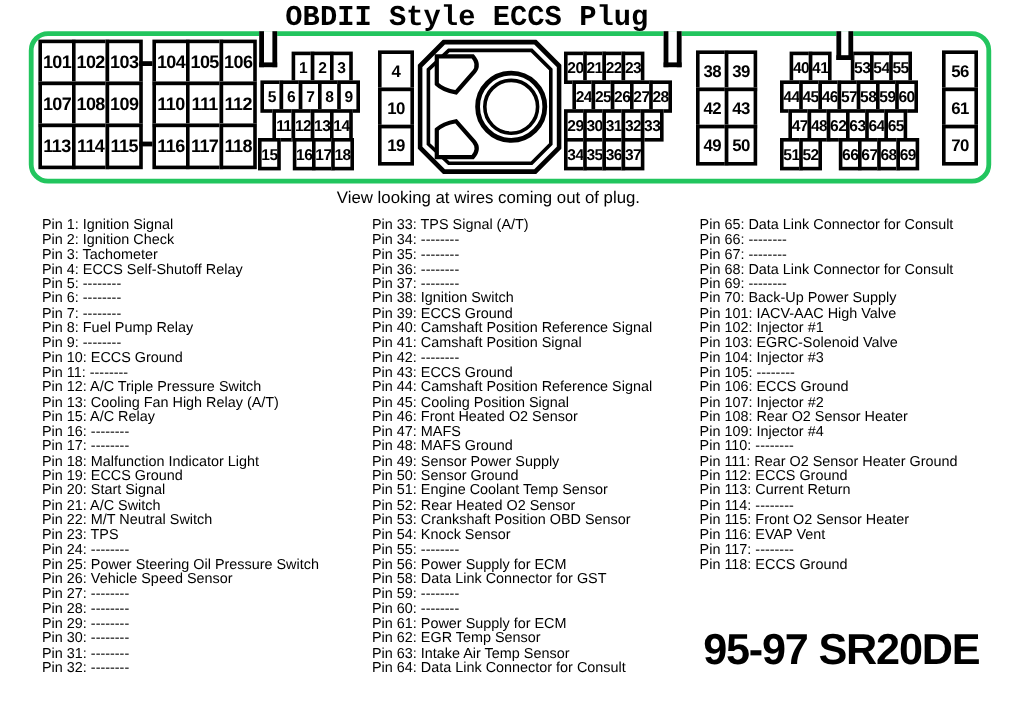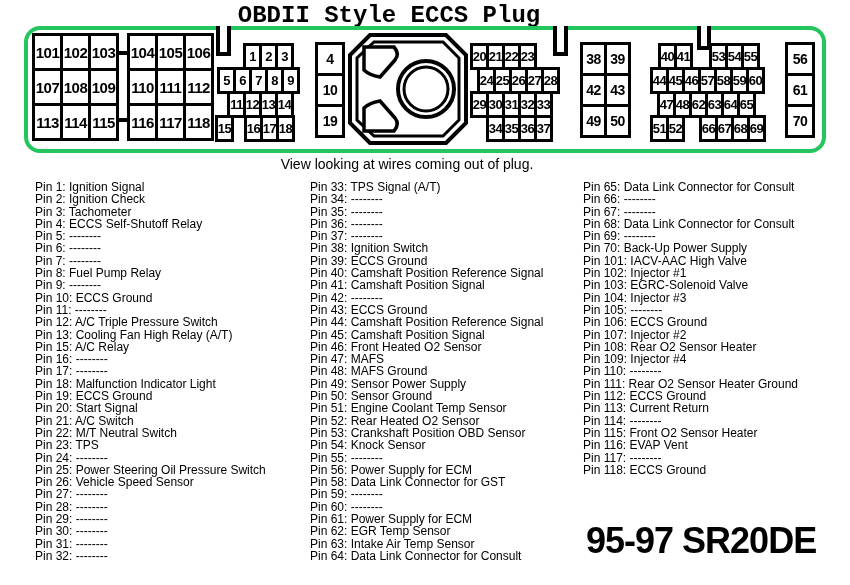--- a/index.html
+++ b/index.html
@@ -30,21 +30,21 @@
   .g-e { left:442px; top:13px; }
   .g-g { left:622px; top:13px; }
   .g-c .ccell, .g-e .ccell, .g-g .ccell { width:19px; height:27px; font-size:13px; }
 
   .g-c .r0 { margin-left:28px; }
   .g-c .r1 { margin-left:2px; }
   .g-c .r2 { margin-left:12px; }
   .g-c .r3 .ccell:nth-child(2) { margin-left:10px; }
 
   .g-e .r1 { margin-left:7px; }
-  .g-e .r3 { margin-left:16px; }
+  .g-e .r3 { margin-left:0; }
 
   .g-g .r0 { margin-left:8px; }
   .g-g .r0 .ccell:nth-child(3) { margin-left:16px; }
   .g-g .r2 { margin-left:7px; }
   .g-g .r3 .ccell:nth-child(3) { margin-left:14px; }
 
   .g-d { left:287px; top:12px; }
   .g-h { left:757px; top:12px; }
   .g-d .ccell, .g-h .ccell { width:30px; height:34px; font-size:14px; }
 
@@ -301,21 +301,21 @@
       <div class="pin-line">Pin 35: --------</div>
       <div class="pin-line">Pin 36: --------</div>
       <div class="pin-line">Pin 37: --------</div>
       <div class="pin-line">Pin 38: Ignition Switch</div>
       <div class="pin-line">Pin 39: ECCS Ground</div>
       <div class="pin-line">Pin 40: Camshaft Position Reference Signal</div>
       <div class="pin-line">Pin 41: Camshaft Position Signal</div>
       <div class="pin-line">Pin 42: --------</div>
       <div class="pin-line">Pin 43: ECCS Ground</div>
       <div class="pin-line">Pin 44: Camshaft Position Reference Signal</div>
-      <div class="pin-line">Pin 45: Camshaft Position Signal</div>
+      <div class="pin-line">Pin 45: Cooling Position Signal</div>
       <div class="pin-line">Pin 46: Front Heated O2 Sensor</div>
       <div class="pin-line">Pin 47: MAFS</div>
       <div class="pin-line">Pin 48: MAFS Ground</div>
       <div class="pin-line">Pin 49: Sensor Power Supply</div>
       <div class="pin-line">Pin 50: Sensor Ground</div>
       <div class="pin-line">Pin 51: Engine Coolant Temp Sensor</div>
       <div class="pin-line">Pin 52: Rear Heated O2 Sensor</div>
       <div class="pin-line">Pin 53: Crankshaft Position OBD Sensor</div>
       <div class="pin-line">Pin 54: Knock Sensor</div>
       <div class="pin-line">Pin 55: --------</div>

